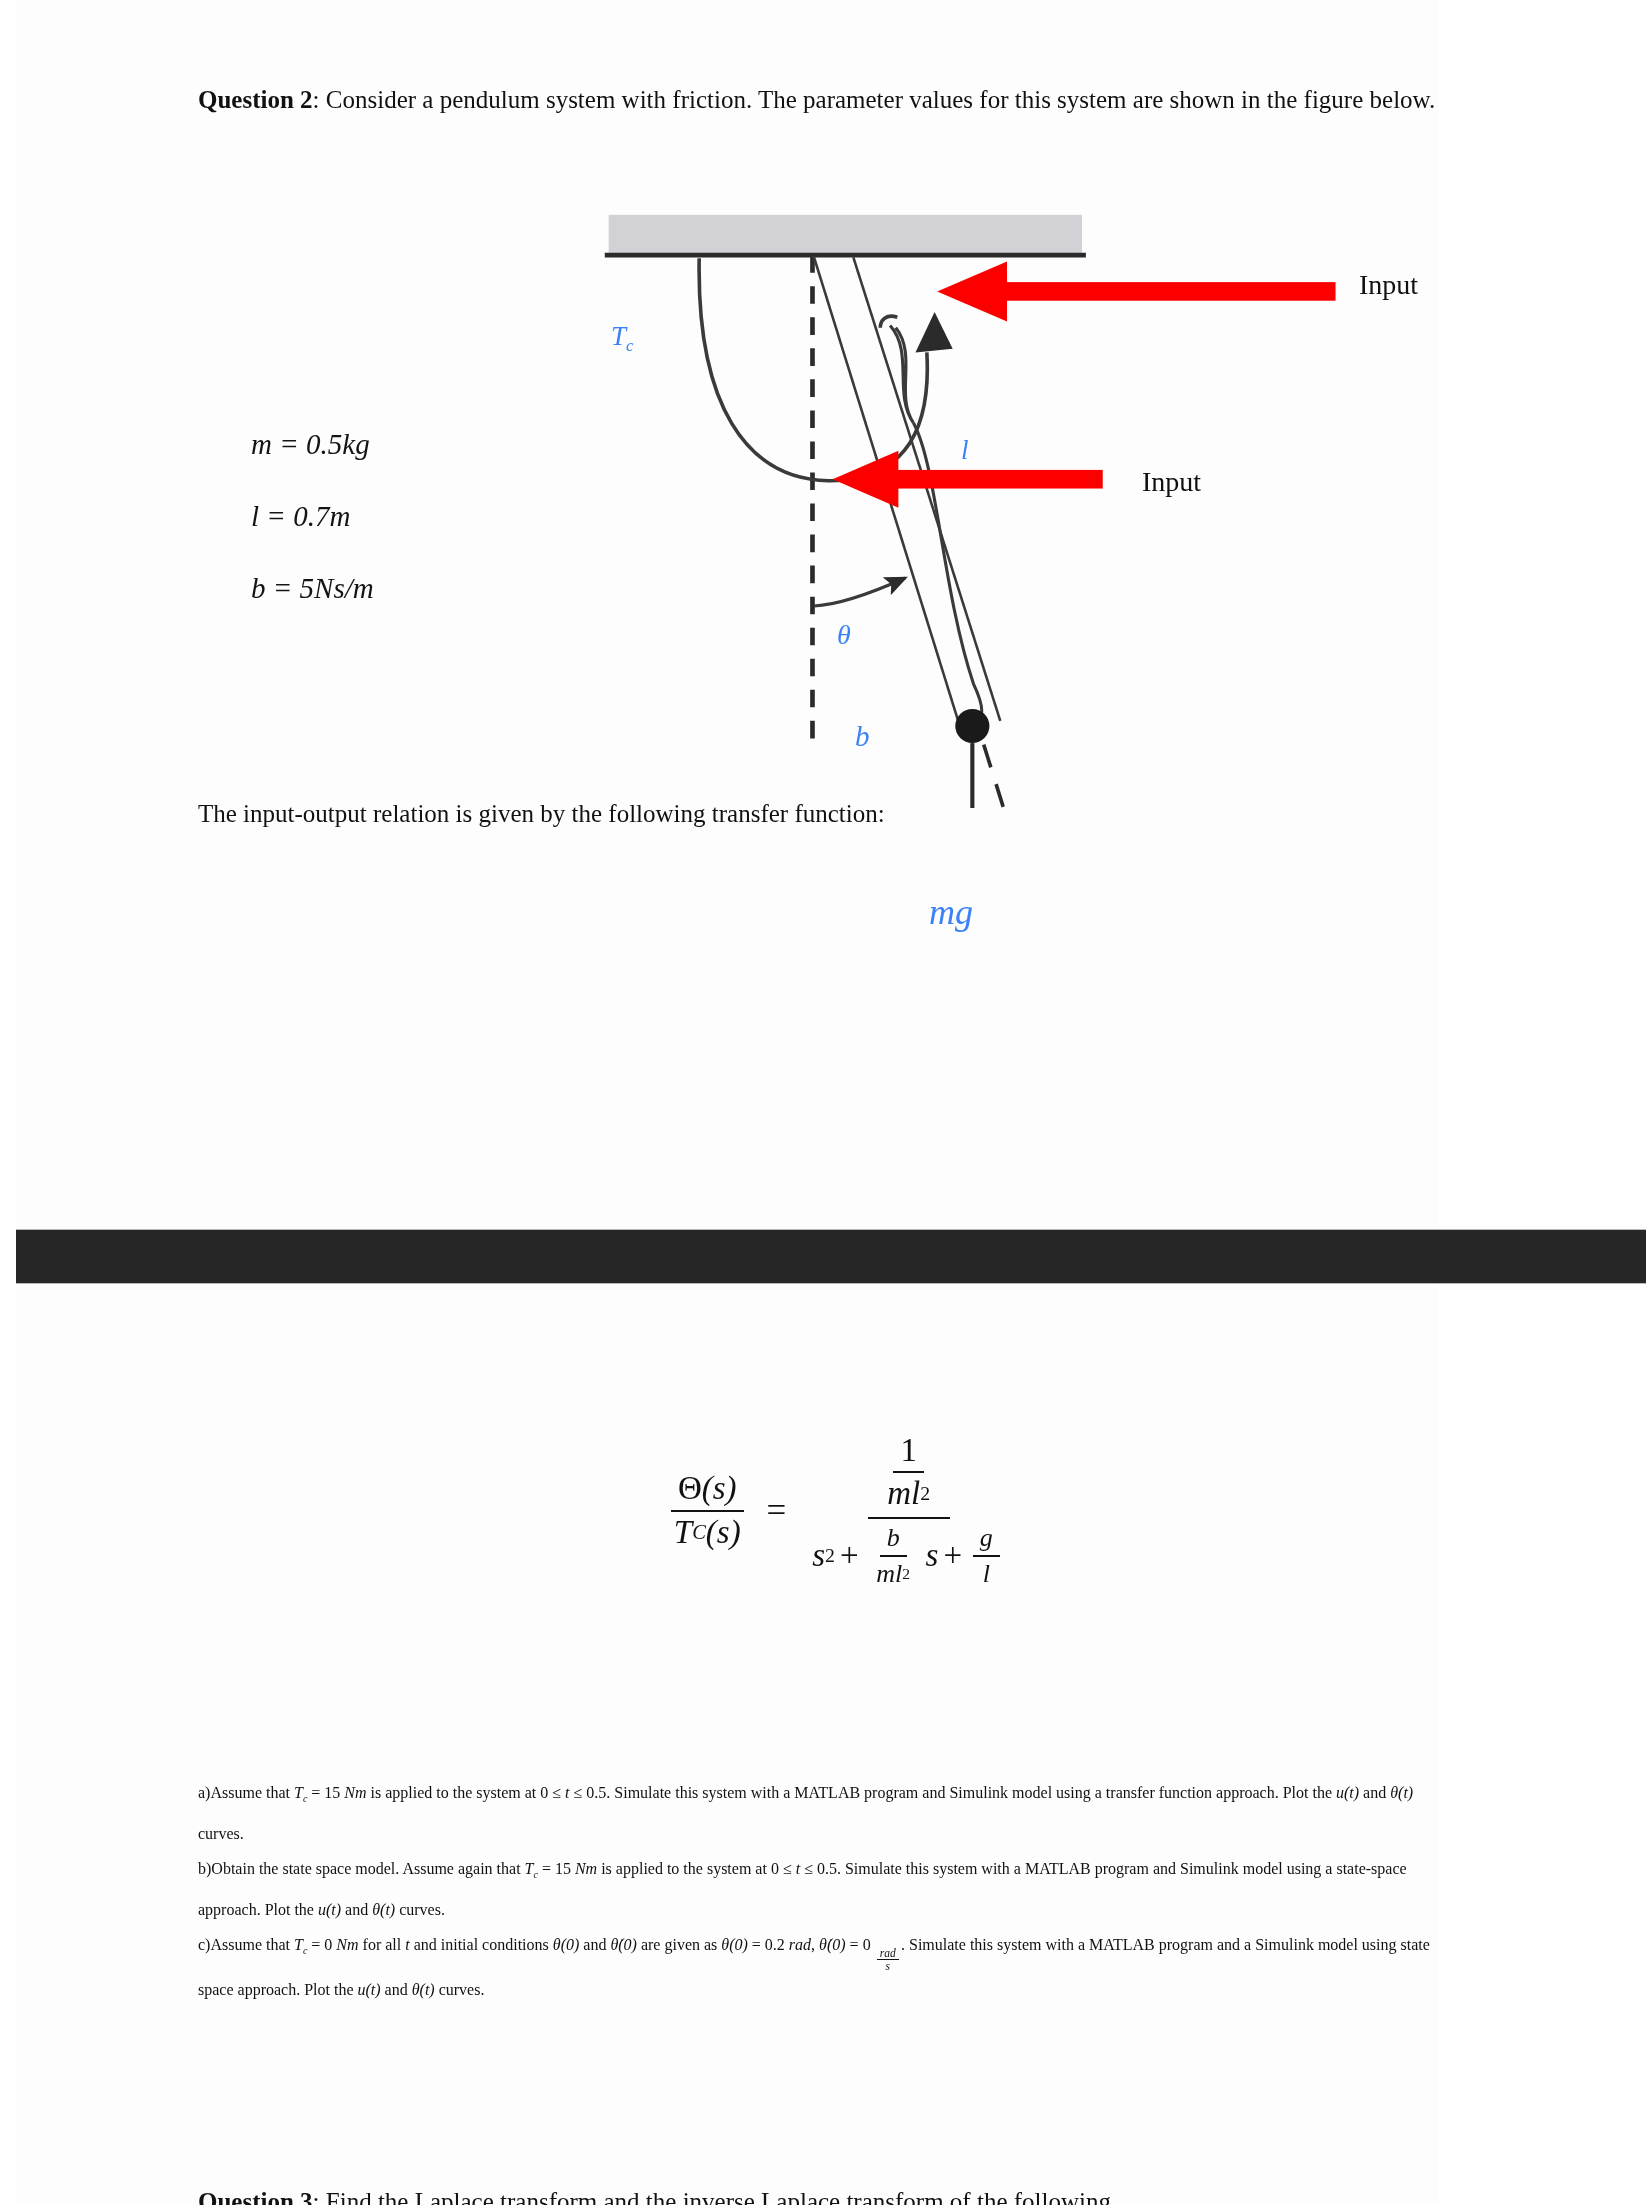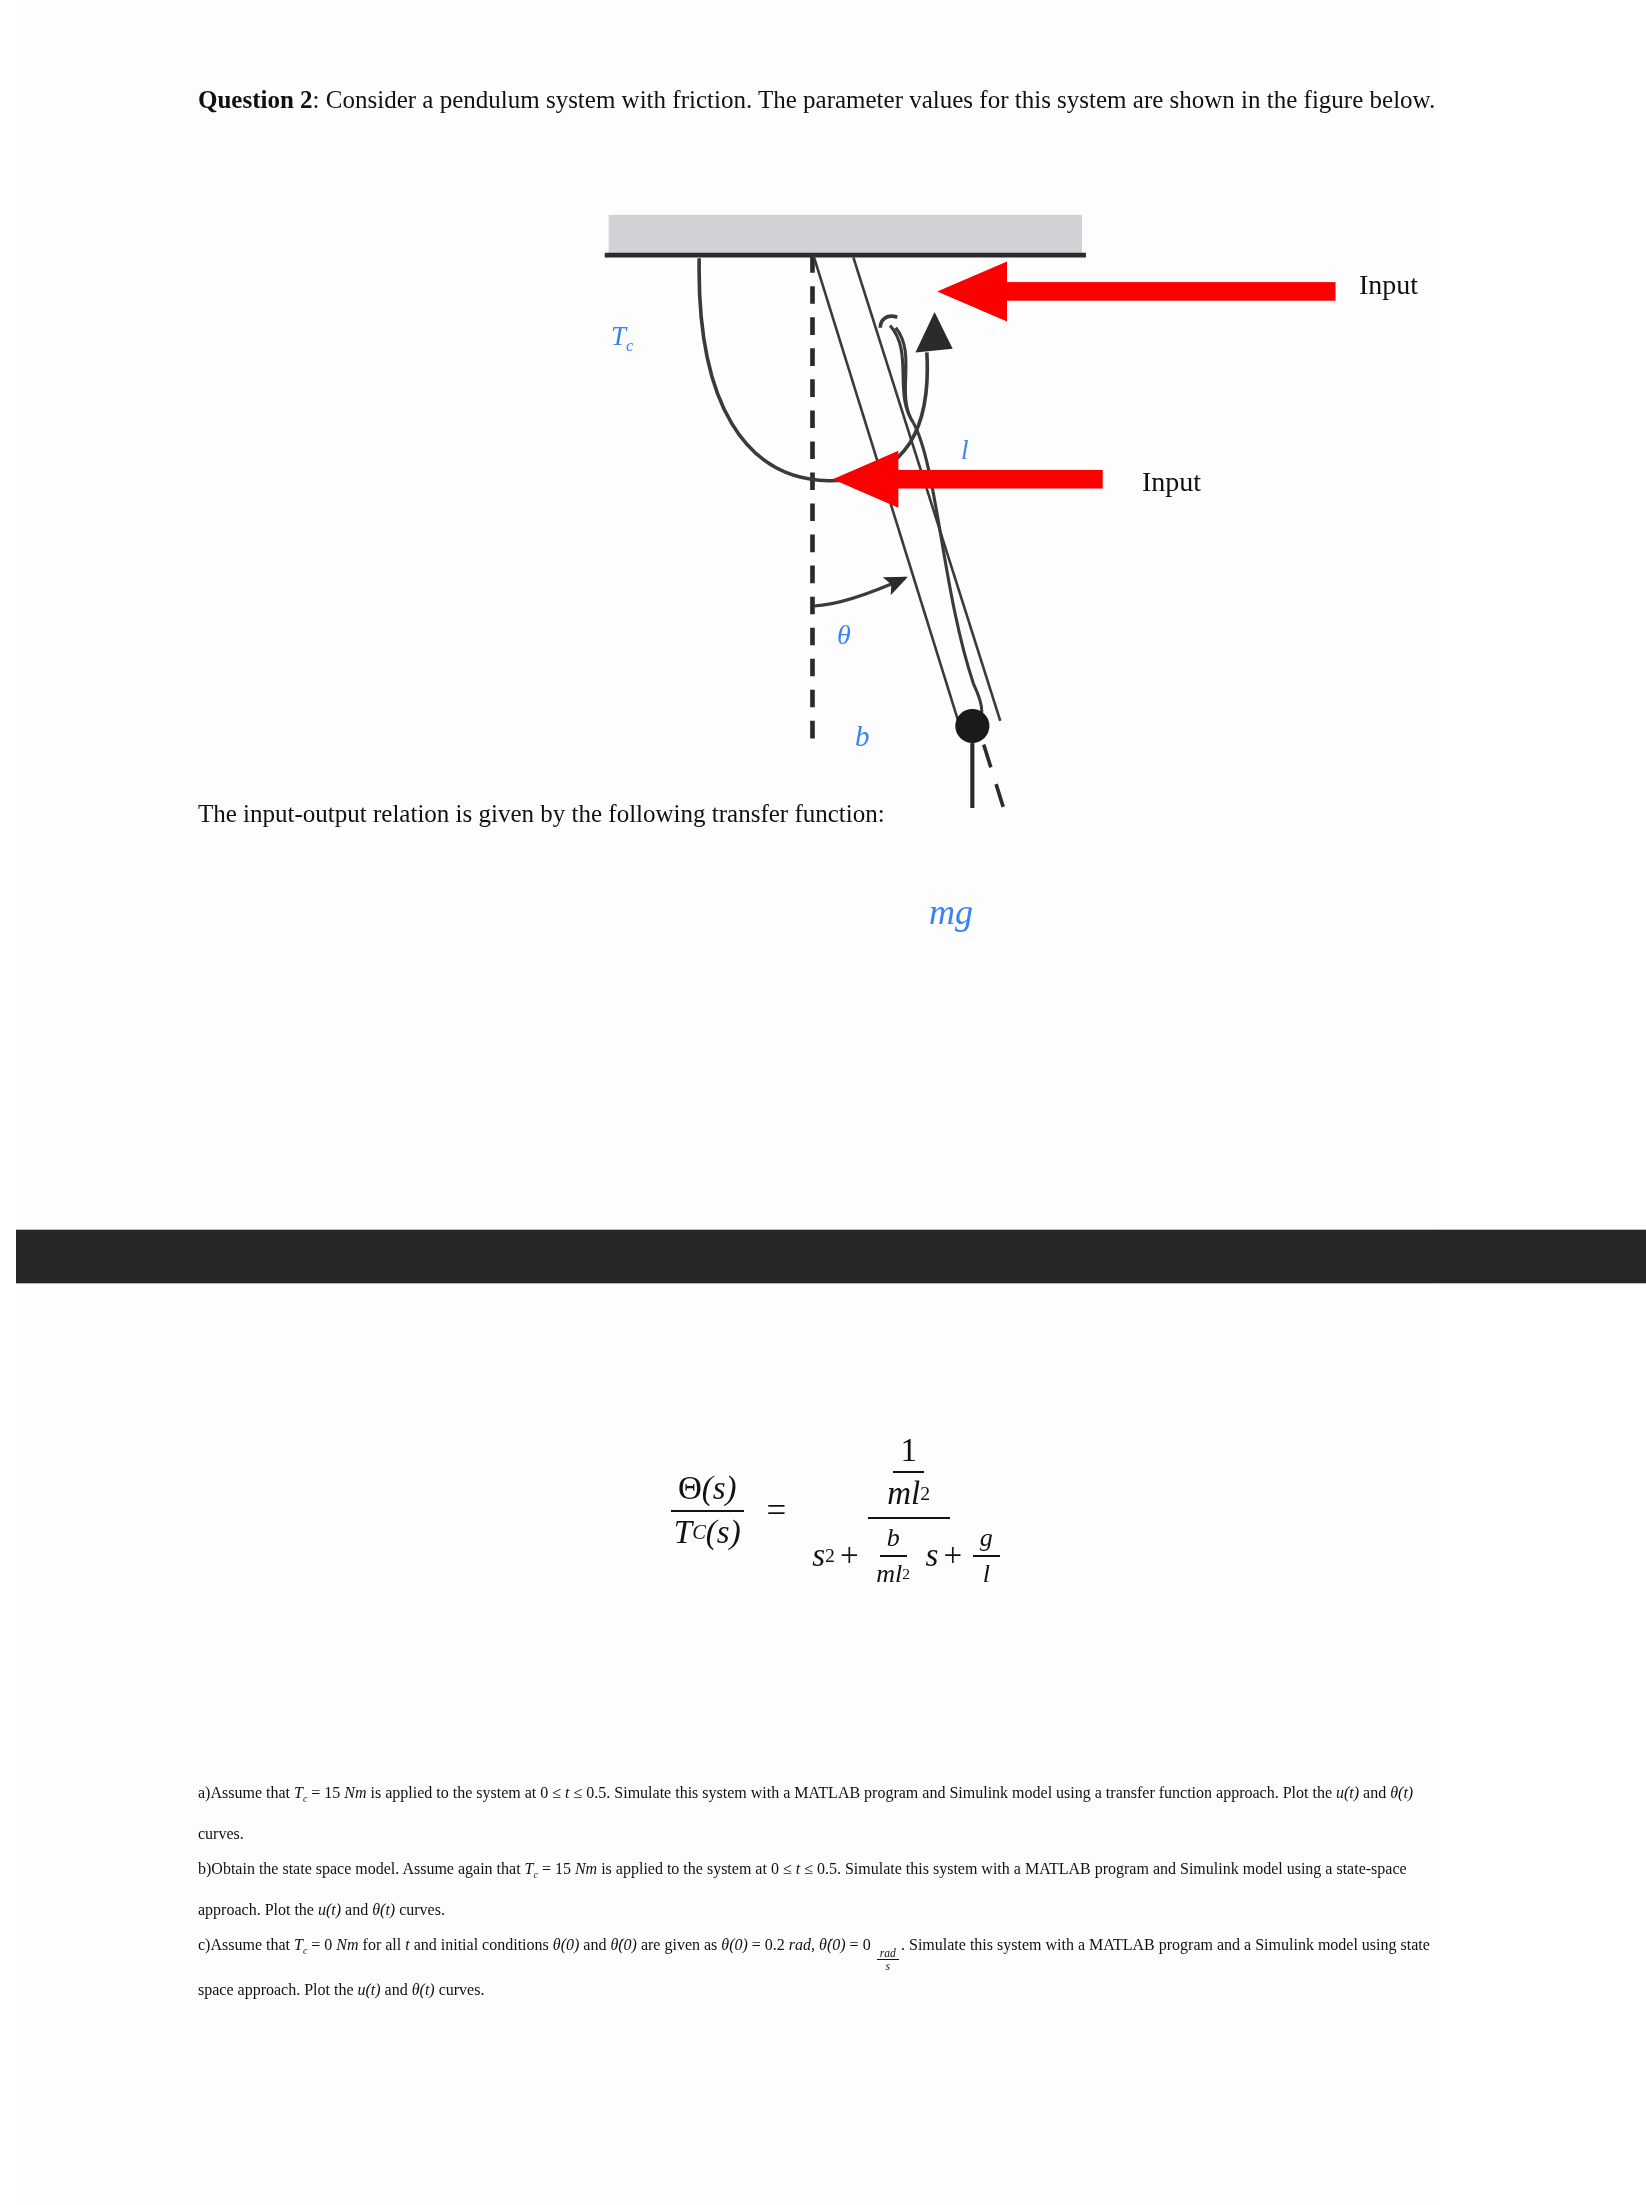--- a/index.html
+++ b/index.html
@@ -166,20 +166,25 @@
 </style>
 </head>
 <body>
 
 <div class="page">
 
   <div class="para" style="left:182px; top:83px; width:1258px;">
     <span class="bold">Question 2</span><span>: Consider a pendulum system with friction. The parameter values for this system are shown in the figure below.</span>
   </div>
 
+  <div id="param-list">
+    <div class="param-row">m = 0.5kg</div>
+    <div class="param-row">l = 0.7m</div>
+    <div class="param-row">b = 5Ns/m</div>
+  </div>
 
   <div id="figure">
     <svg width="1371" height="611" viewBox="0 0 2650 1180" xmlns="http://www.w3.org/2000/svg">
       <defs>
         <marker id="arrowBlack" markerWidth="9" markerHeight="9" refX="6.5" refY="3.2" orient="auto" markerUnits="strokeWidth">
           <path d="M0,0 L7.5,3.2 L0,6.4 L1.6,3.2 z" fill="#2b2b2b"></path>
         </marker>
       </defs>
 
       <rect x="815" y="34" width="915" height="75" fill="#d2d2d6" stroke="none"></rect>
@@ -313,15 +318,18 @@
     </p>
 
     <p>
       <span>c)</span><span>Assume that </span><span class="ital">T</span><sub class="sb ital">c</sub><span> = 0 </span><span class="ital">Nm</span><span> for all </span><span class="ital">t</span><span> and initial conditions </span><span class="ital">θ(0)</span><span> and </span><span class="ital">θ̇(0)</span><span> are given as </span><span class="ital">θ(0)</span><span> = 0.2 </span><span class="ital">rad</span><span>, </span><span class="ital">θ̇(0)</span><span> = 0 </span><span class="inl-frac">
           <span class="n">rad</span>
           <span class="d">s</span>
         </span><span>. Simulate this system with a MATLAB program and a Simulink model using state space approach. Plot the </span><span class="ital">u(t)</span><span> and </span><span class="ital">θ(t)</span><span> curves.</span>
     </p>
   </div>
 
+  <div id="question-next">
+    <span class="bold">Question 3</span><span>: Find the Laplace transform and the inverse Laplace transform of the following</span>
+  </div>
 
 </div>
 
 
 </body></html>

